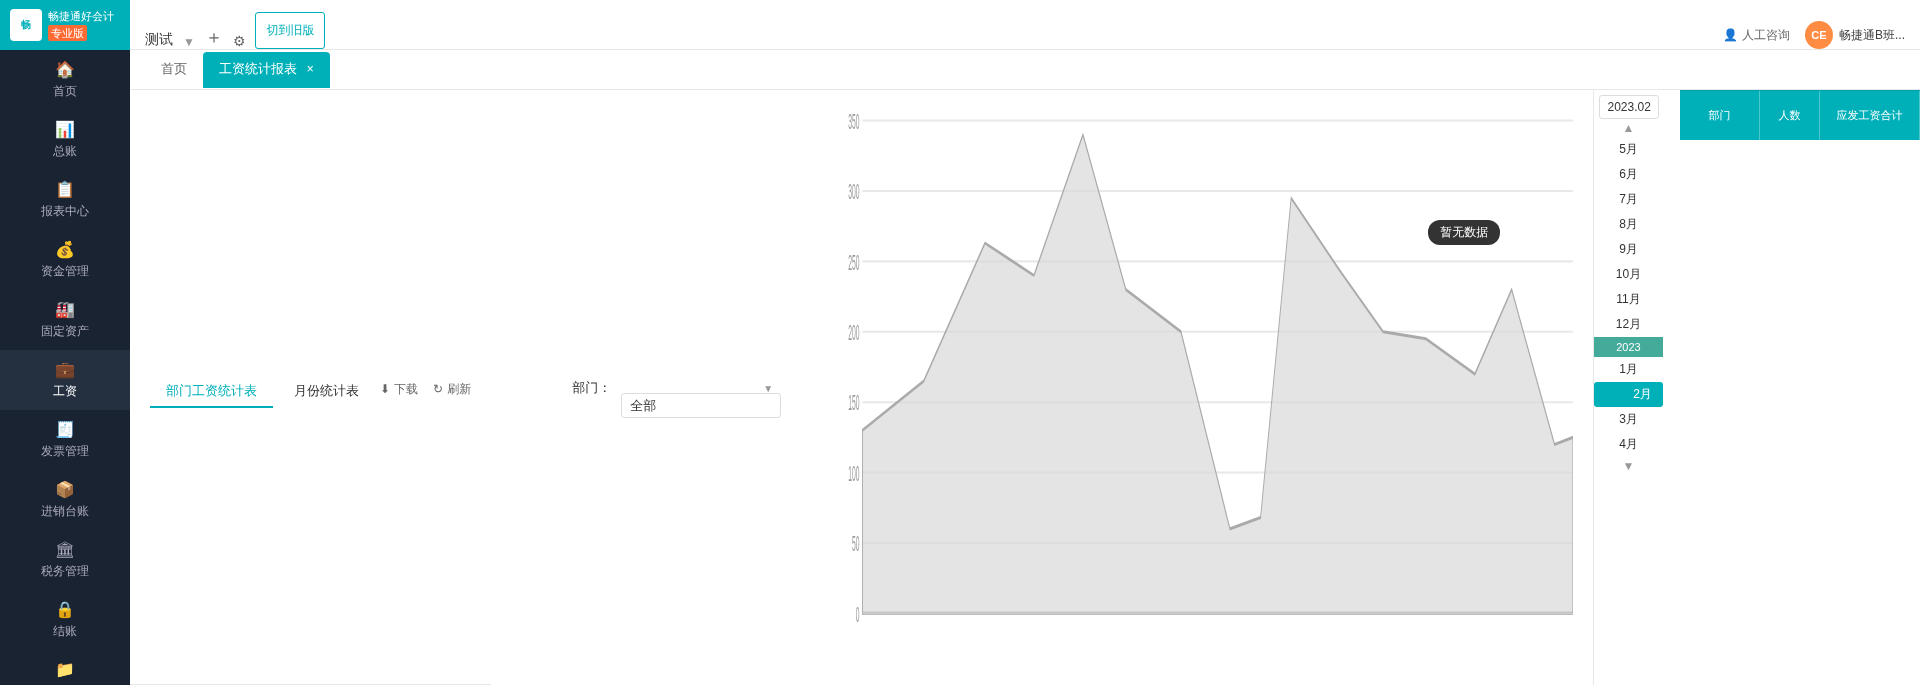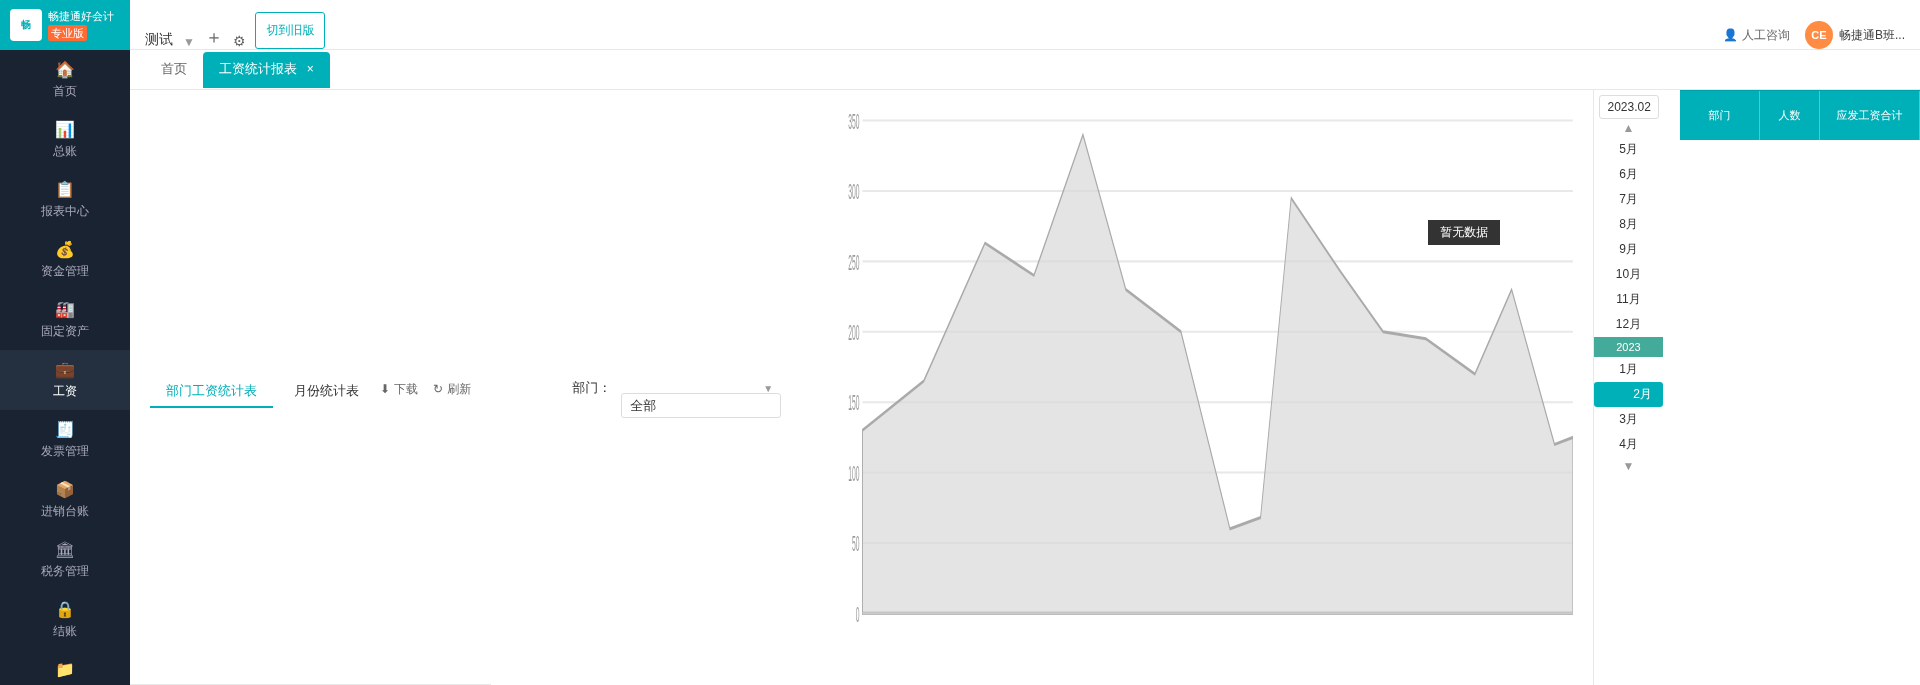--- a/index.html
+++ b/index.html
@@ -301,21 +301,21 @@
       font-size: 11px;
       border-right: 1px solid rgba(255,255,255,0.2);
     }
 
     
     .chart-tooltip {
       position: absolute;
       background: #333;
       color: white;
       padding: 4px 12px;
-      border-radius: 0;
+      border-radius: 12px;
       font-size: 12px;
       pointer-events: none;
     }
   </style>
 </head>
 <body>
 
 <div class="sidebar">
   <div class="sidebar-logo">
     <div class="sidebar-logo-icon">畅</div>

